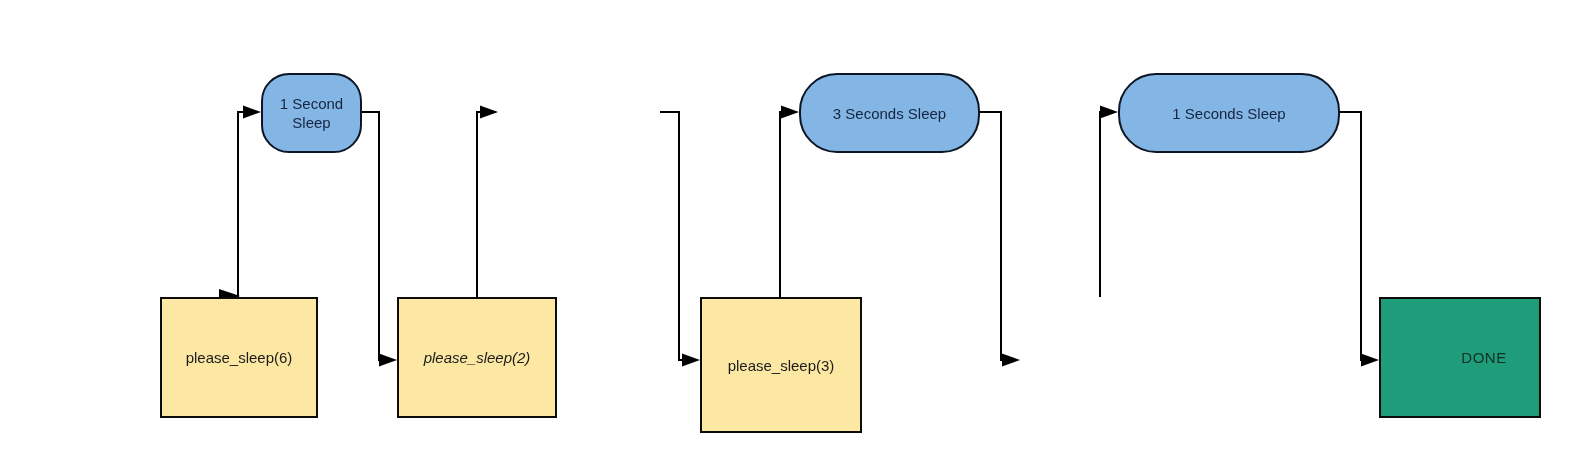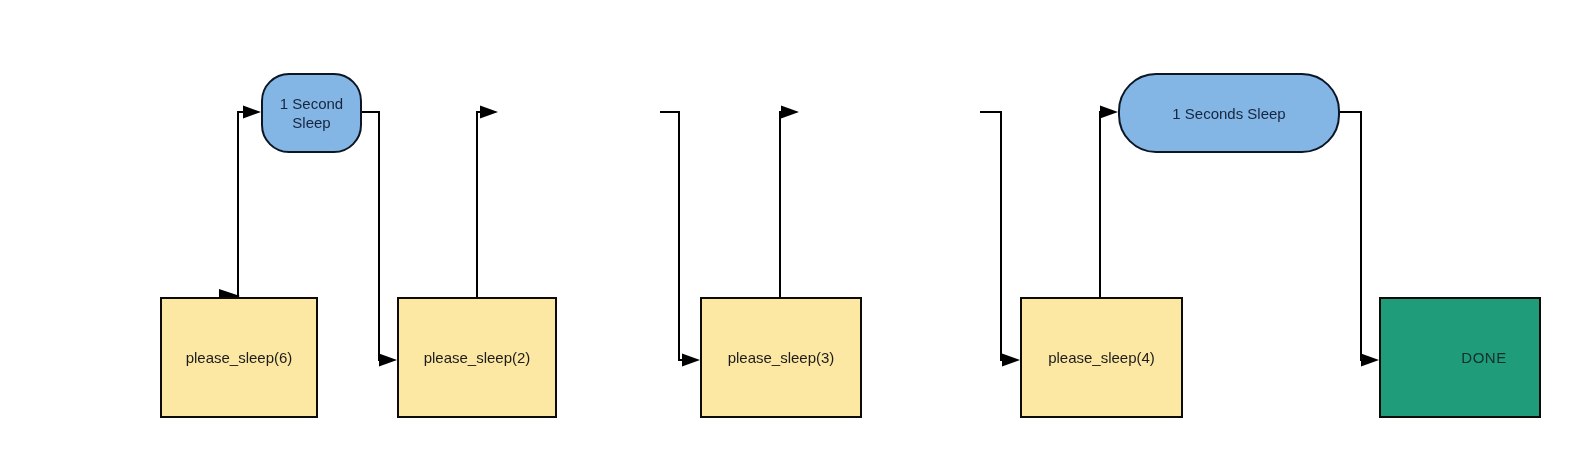--- a/index.html
+++ b/index.html
@@ -65,22 +65,22 @@
     <polygon class="arrowhead" points="1020,360 1002,353.5 1002,366.5"></polygon>
 
     <path class="edge" d="M1100,297 L1100,112 L1101,112"></path>
     <polygon class="arrowhead" points="1118,112 1100,105.5 1100,118.5"></polygon>
 
     <path class="edge" d="M1340,112 L1361,112 L1361,360 L1363,360"></path>
     <polygon class="arrowhead" points="1379,360 1361,353.5 1361,366.5"></polygon>
   </svg>
 
   <div class="node pill" style="left:261px;top:73px;width:101px;height:80px;border-radius:28px;">1 Second Sleep</div>
+  <div class="node pill" style="left:799px;top:73px;width:181px;height:80px;border-radius:38px;">3 Seconds Sleep</div>
   <div class="node pill" style="left:1118px;top:73px;width:222px;height:80px;border-radius:38px;">1 Seconds Sleep</div>
 
   <div class="node task" style="left:160px;top:297px;width:158px;height:121px;">please_sleep(6)</div>
-  <div class="node task" style="left:397px;top:297px;width:160px;height:121px;">please_sleep(2)</div>
-  <div class="node task" style="left:700px;top:297px;width:162px;height:121px;">please_sleep(3)</div>
-  <div class="node task" style="left:1020px;top:297px;width:163px;height:121px;">please_sleep(4)</div>
+  <div class="node task" style="left:397px;top:297px;width:160px;height:121px;font-style:italic;">please_sleep(2)</div>
+  <div class="node task" style="left:700px;top:297px;width:162px;height:136px;">please_sleep(3)</div>
 
   <div class="node terminal" style="left:1379px;top:297px;width:162px;height:121px;">DONE</div>
 
 </div>
 
 </body></html>

